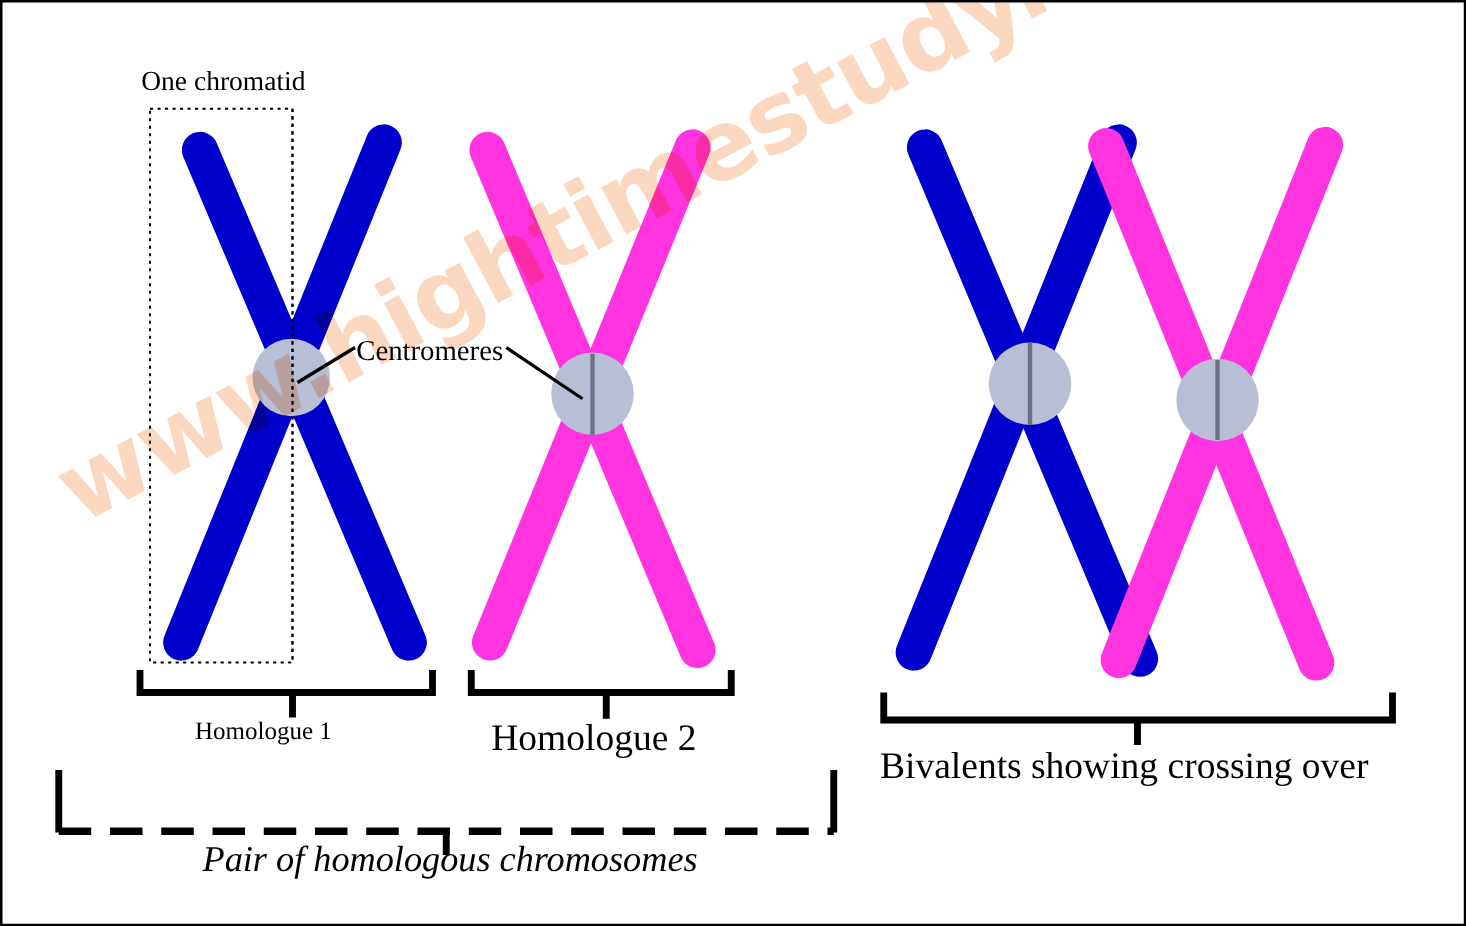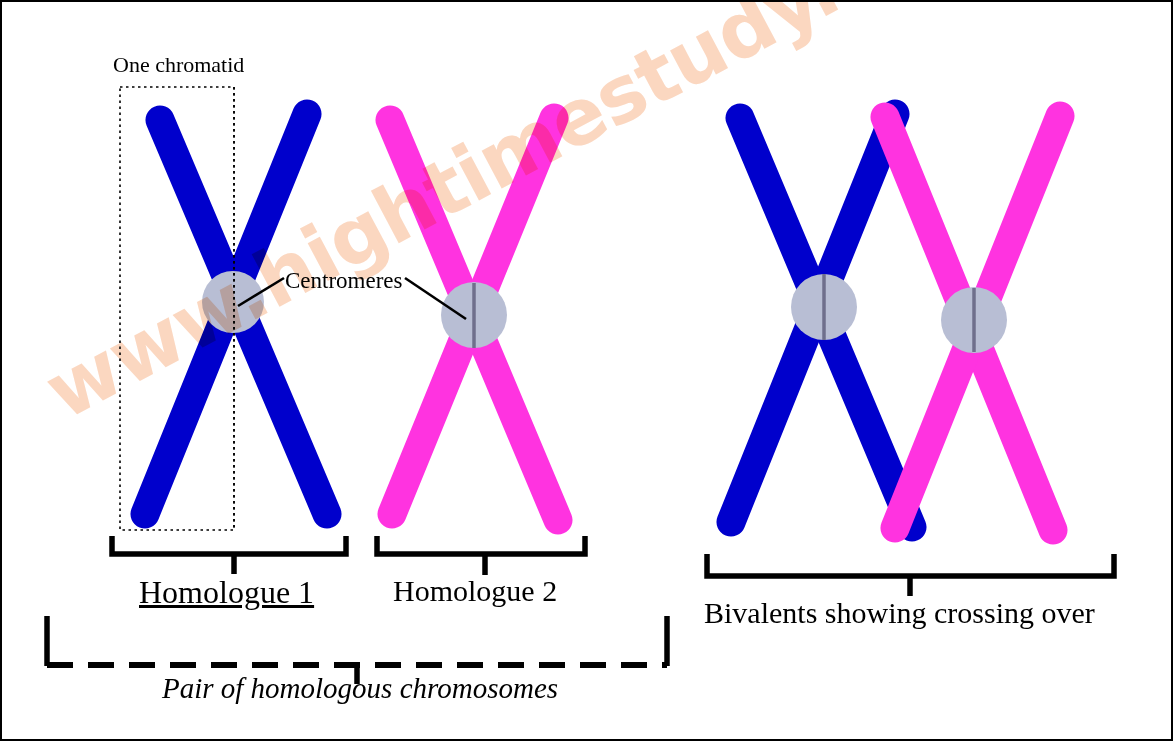--- a/index.html
+++ b/index.html
@@ -39,24 +39,23 @@
     top: 50px;
     font-size: 22px;
   }
   #label-centromeres {
     left: 283px;
     top: 249px;
     font-size: 23px;
     margin-top: 17px;
   }
   #label-homologue-1 {
-    left: 137px;
+    left: 154px;
     top: 572px;
-    font-size: 32px;
-    text-decoration: underline;
+    font-size: 20px;
   }
   #label-homologue-2 {
     left: 391px;
     top: 572px;
     font-size: 30px;
   }
   #label-bivalents {
     left: 702px;
     top: 594px;
     font-size: 30px;

